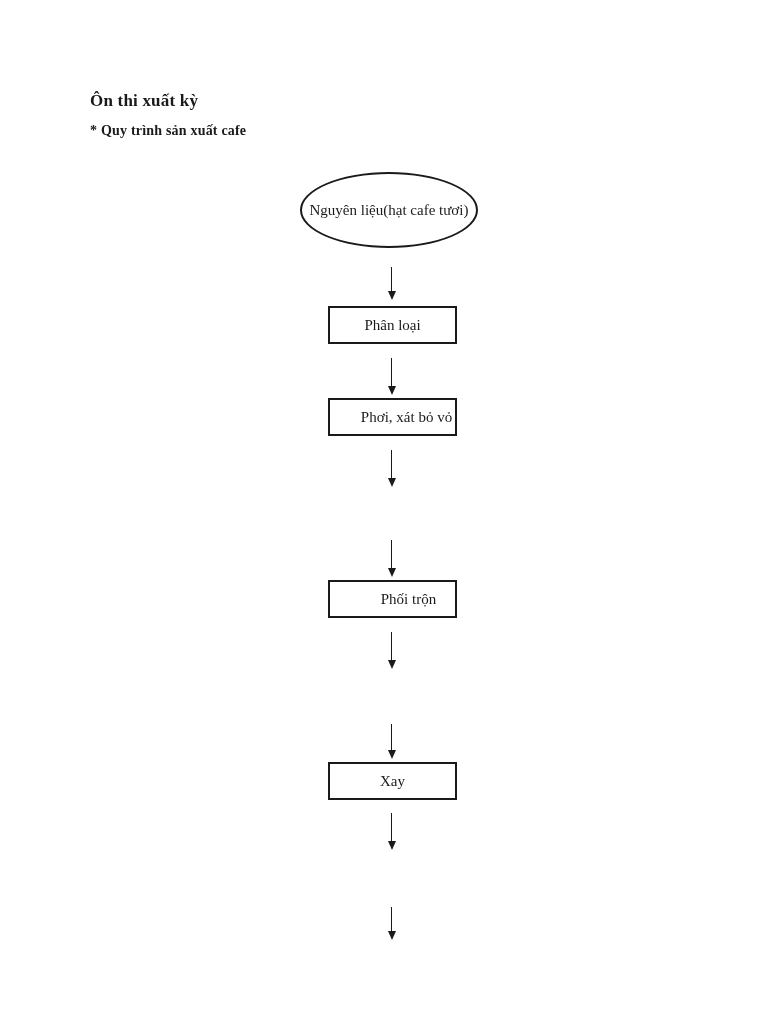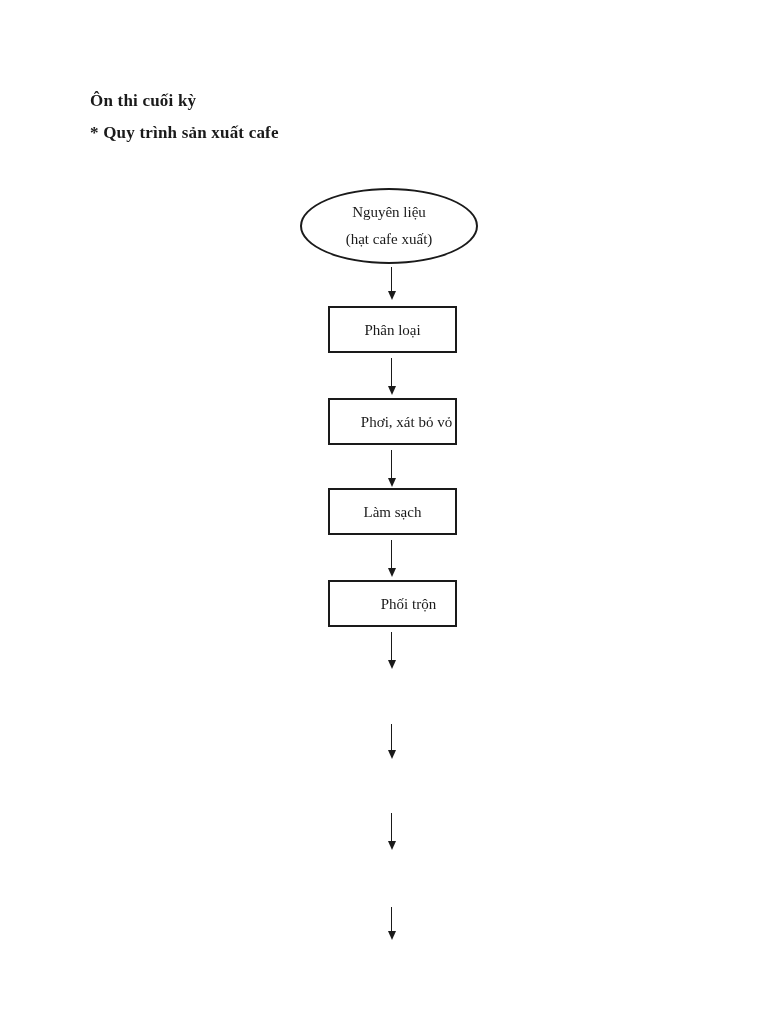--- a/index.html
+++ b/index.html
@@ -21,49 +21,49 @@
     position: absolute;
     left: 90px; top: 91px;
     font-size: 17px;
     font-weight: bold;
     letter-spacing: 0.2px;
     white-space: nowrap;
   }
   .doc-subtitle {
     position: absolute;
     left: 90px; top: 123px;
-    font-size: 17px;
+    font-size: 14px;
     font-weight: bold;
     letter-spacing: 0.2px;
     white-space: nowrap;
   }
   .flowchart {
     position: absolute;
     left: 0; top: 0;
     width: 768px; height: 1024px;
   }
   .start-ellipse {
     position: absolute;
-    left: 300px; top: 188px;
+    left: 300px; top: 172px;
     width: 178px; height: 76px;
     border: 2px solid #1a1a1a;
     border-radius: 50%;
     background: #ffffff;
     display: flex;
-    flex-direction: column;
+    flex-direction: row;
     align-items: center;
     justify-content: center;
     text-align: center;
     font-size: 15px;
     line-height: 27px;
   }
   .flow-box {
     position: absolute;
     left: 328px;
-    width: 129px; height: 47px;
+    width: 129px; height: 38px;
     border: 2px solid #1a1a1a;
     background: #ffffff;
     display: flex;
     align-items: center;
     justify-content: center;
     text-align: center;
     font-size: 15px;
     line-height: 18px;
   }
   .flow-arrow {
@@ -80,29 +80,29 @@
     border-left: 4px solid transparent;
     border-right: 4px solid transparent;
     border-top: 9px solid #1a1a1a;
   }
 </style>
 </head>
 <body>
 
 <div class="page">
 
-  <div class="doc-title">Ôn thi cuối kỳ</div>
+  <div class="doc-title">Ôn thi xuất kỳ</div>
 
   <div class="doc-subtitle">* Quy trình sản xuất cafe</div>
 
   <div class="flowchart">
 
     <div class="start-ellipse">
       <div>Nguyên liệu</div>
-      <div>(hạt cafe xuất)</div>
+      <div>(hạt cafe tươi)</div>
     </div>
 
     <div class="flow-arrow" style="top:267px;height:24px;">
       <span class="arrowhead"></span>
     </div>
 
     <div class="flow-box" style="top:306px;">
       <span>Phân loại</span>
     </div>
 
@@ -111,41 +111,41 @@
     </div>
 
     <div class="flow-box" style="top:398px;padding-left:28px;">
       <span>Phơi, xát bỏ vỏ</span>
     </div>
 
     <div class="flow-arrow" style="top:450px;height:28px;">
       <span class="arrowhead"></span>
     </div>
 
-    <div class="flow-box" style="top:488px;">
-      <span>Làm sạch</span>
-    </div>
 
     <div class="flow-arrow" style="top:540px;height:28px;">
       <span class="arrowhead"></span>
     </div>
 
     <div class="flow-box" style="top:580px;padding-left:32px;">
       <span>Phối trộn</span>
     </div>
 
     <div class="flow-arrow" style="top:632px;height:28px;">
       <span class="arrowhead"></span>
     </div>
 
 
     <div class="flow-arrow" style="top:724px;height:26px;">
       <span class="arrowhead"></span>
     </div>
 
+    <div class="flow-box" style="top:762px;">
+      <span>Xay</span>
+    </div>
 
     <div class="flow-arrow" style="top:813px;height:28px;">
       <span class="arrowhead"></span>
     </div>
 
 
     <div class="flow-arrow" style="top:907px;height:24px;">
       <span class="arrowhead"></span>
     </div>
 

